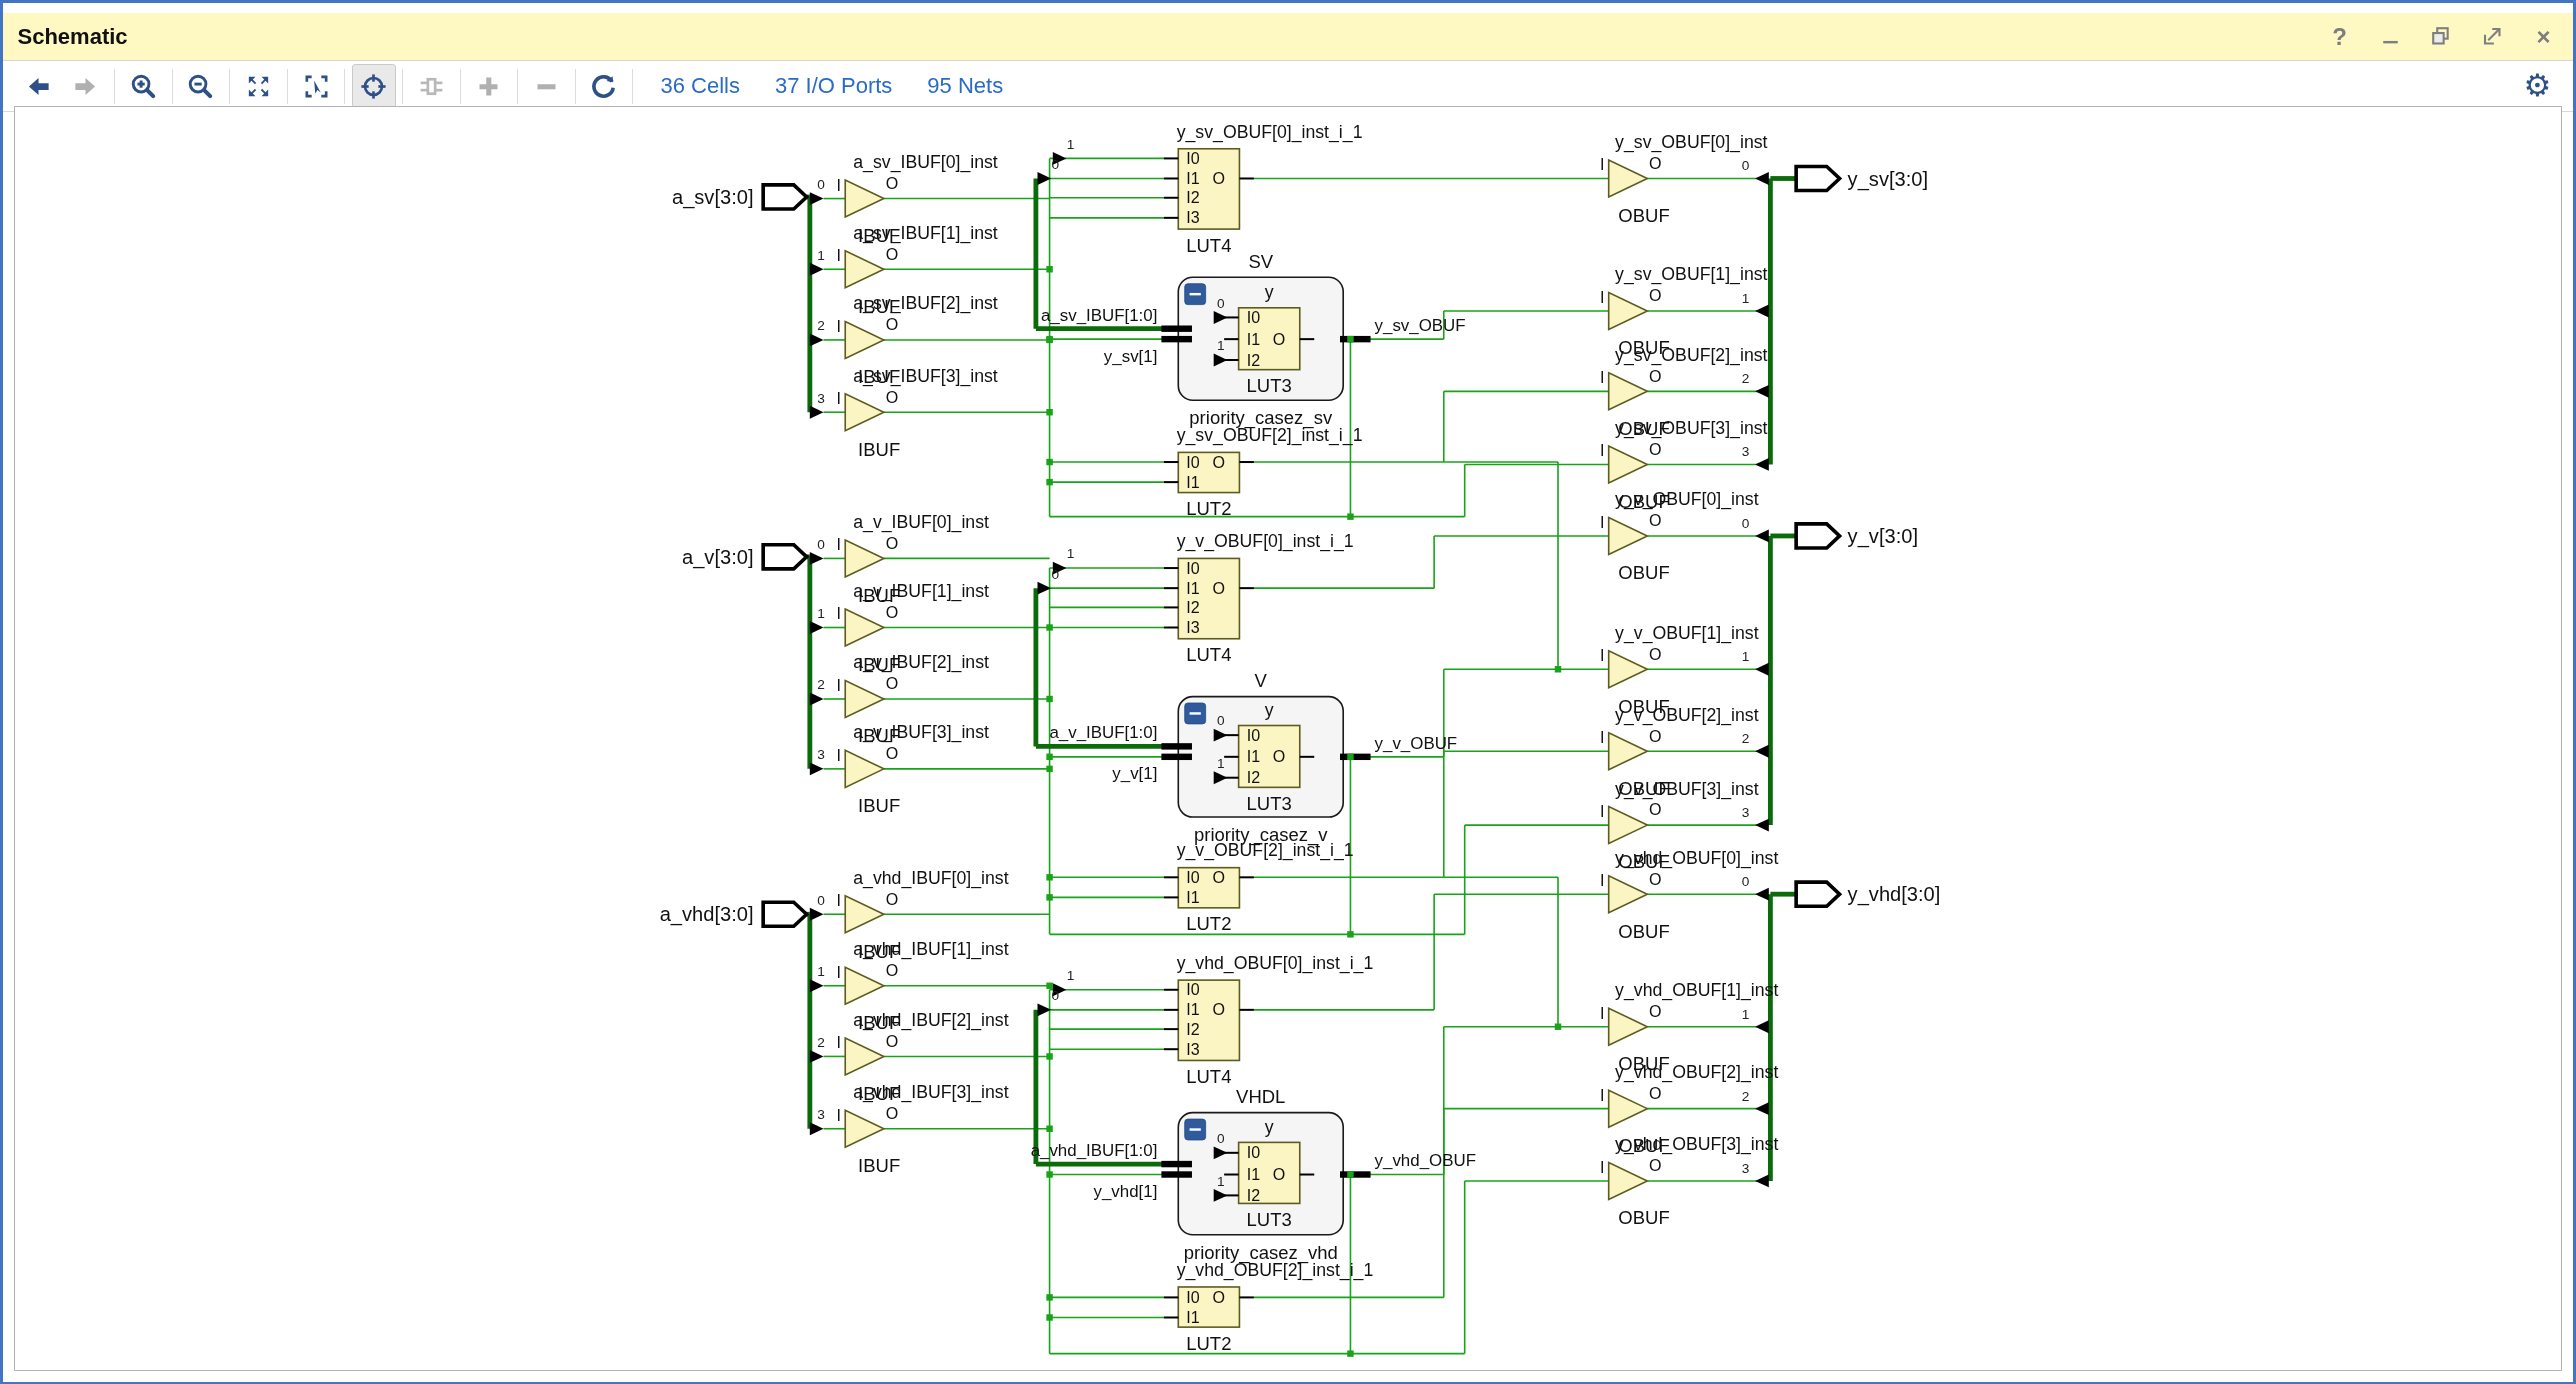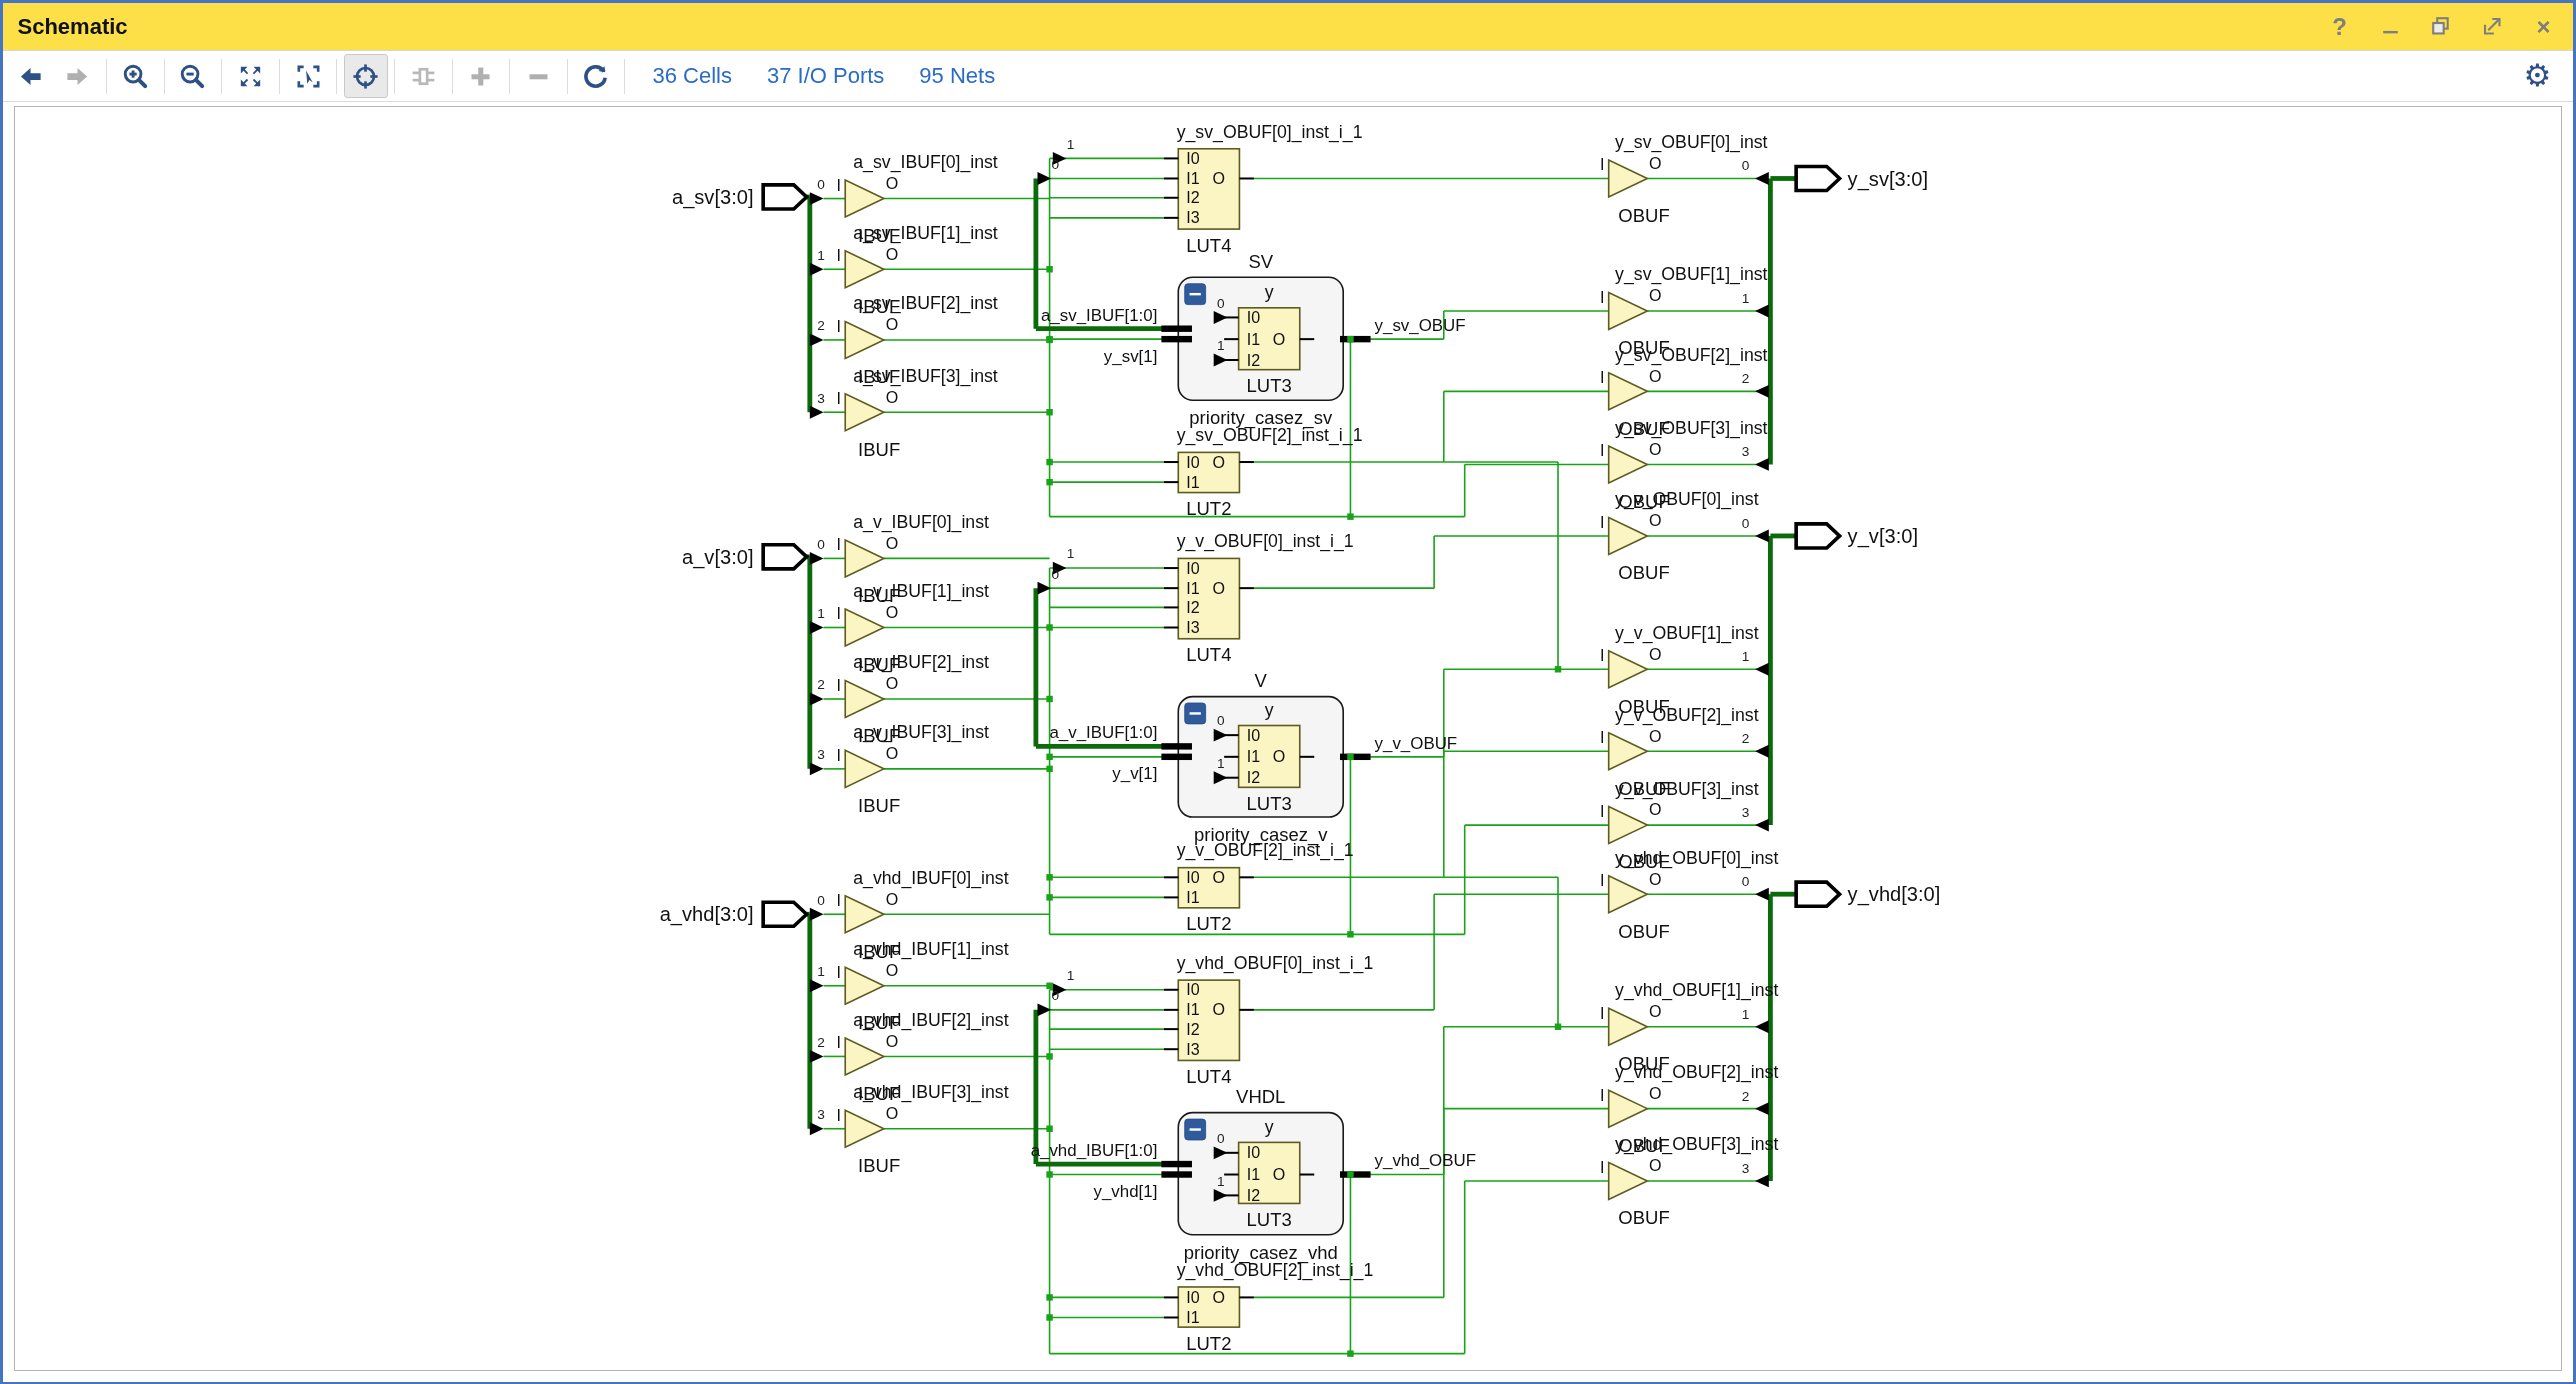--- a/index.html
+++ b/index.html
@@ -3,31 +3,31 @@
 <meta charset="utf-8">
 <style>
   html,body{margin:0;padding:0;}
   body{
     width:2576px;height:1385px;box-sizing:border-box;position:relative;
     border:3.2px solid #4474c4;background:#ffffff;overflow:hidden;
     font-family:"Liberation Sans",sans-serif;
   }
   
   .titlebar{
-    height:47px;background:#fde047;border-bottom:0.8px solid #d5d5d5;
-    display:flex;align-items:center;position:relative;
+    height:47px;background:#fef9c3;border-bottom:0.8px solid #d5d5d5;
+    display:flex;align-items:center;position:relative;margin-top:10px;
   }
   .titlebar .title{font-size:22px;font-weight:bold;color:#111;padding-left:14.5px;}
   .titlebar .controls{position:absolute;right:16px;top:0;height:47px;display:flex;align-items:center;gap:24px;}
   .wctl{color:#7e7e7e;font-size:24px;font-weight:bold;line-height:1;cursor:default;display:flex;align-items:center;justify-content:center;width:27px;height:32px;}
   .wctl svg{display:block;}
   
   .toolbar{
     height:50px;background:#ffffff;border-bottom:0.8px solid #d9d9d9;
-    display:flex;align-items:center;padding-left:4px;position:relative;
+    display:flex;align-items:center;padding-left:12px;position:relative;
   }
   .tbtn{
     width:42px;height:42px;display:flex;align-items:center;justify-content:center;
     border:0.8px solid transparent;border-radius:3.2px;margin:0 1.6px;
   }
   .tbtn.active{background:#e9e9e9;border:0.8px solid #c9c9c9;}
   .tsep{width:0.8px;height:35px;background:#dcdcdc;margin:0 4.8px;}
   .tlinks{display:flex;align-items:center;gap:35px;margin-left:22.5px;}
   .tlink{color:#2a6bc8;font-size:22px;cursor:pointer;}
   .gear{position:absolute;right:14.5px;top:3.2px;width:42px;height:42px;display:flex;align-items:center;justify-content:center;color:#2d5086;font-size:31px;}

